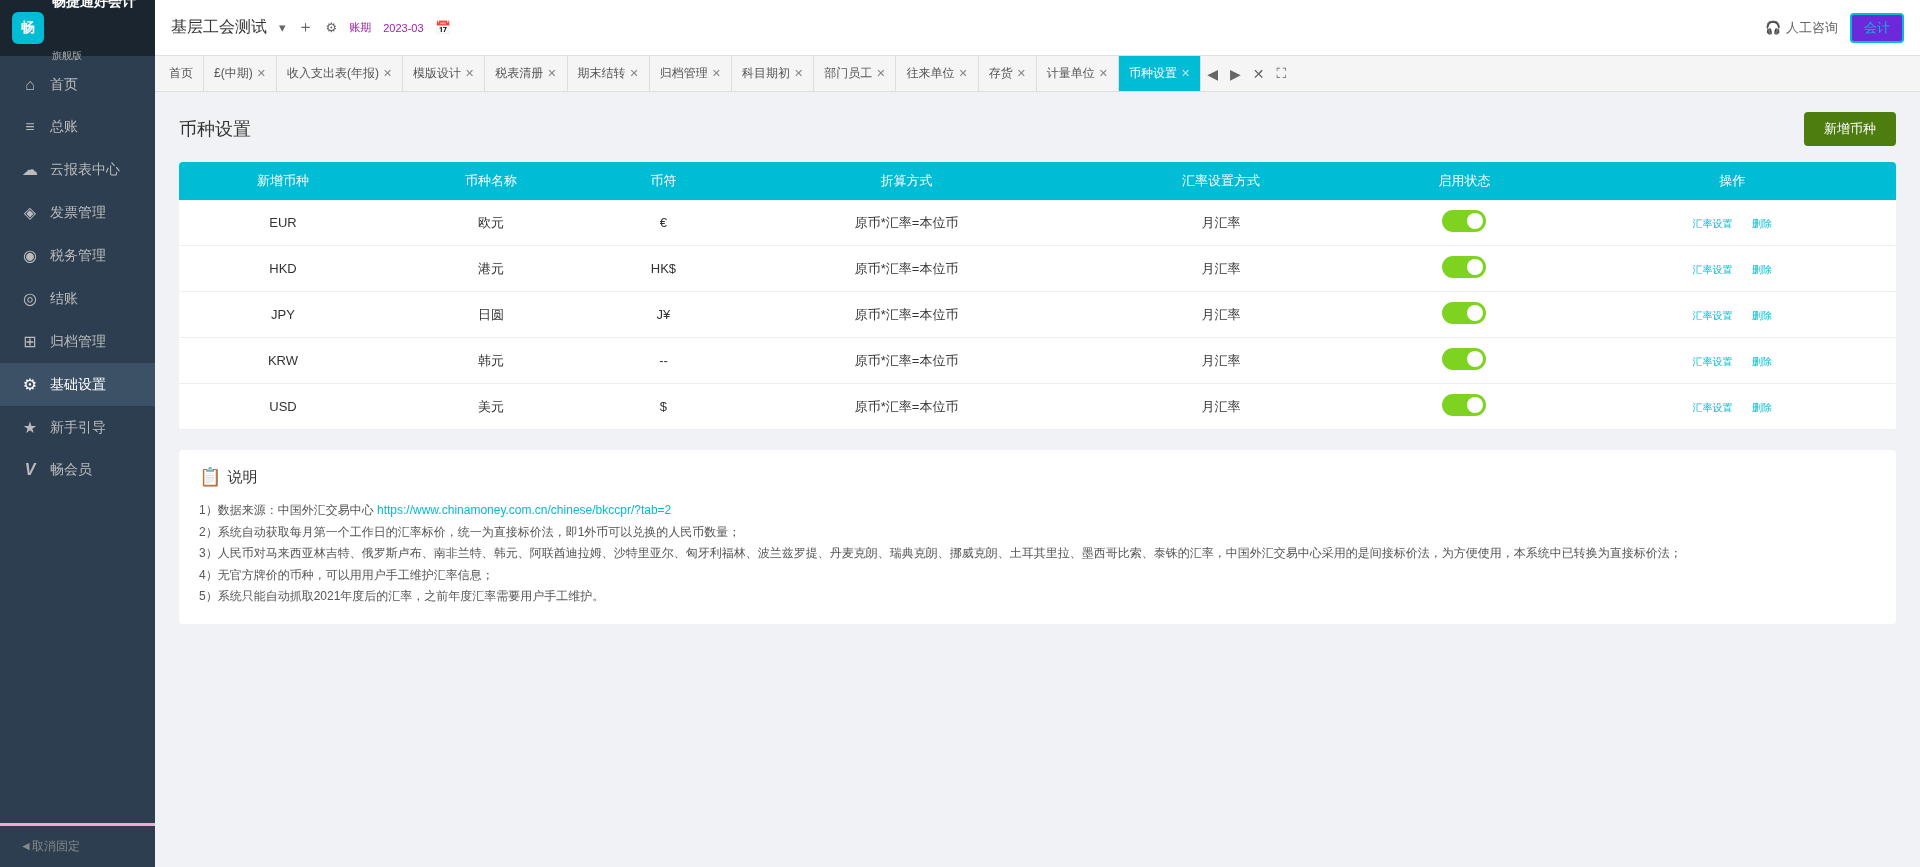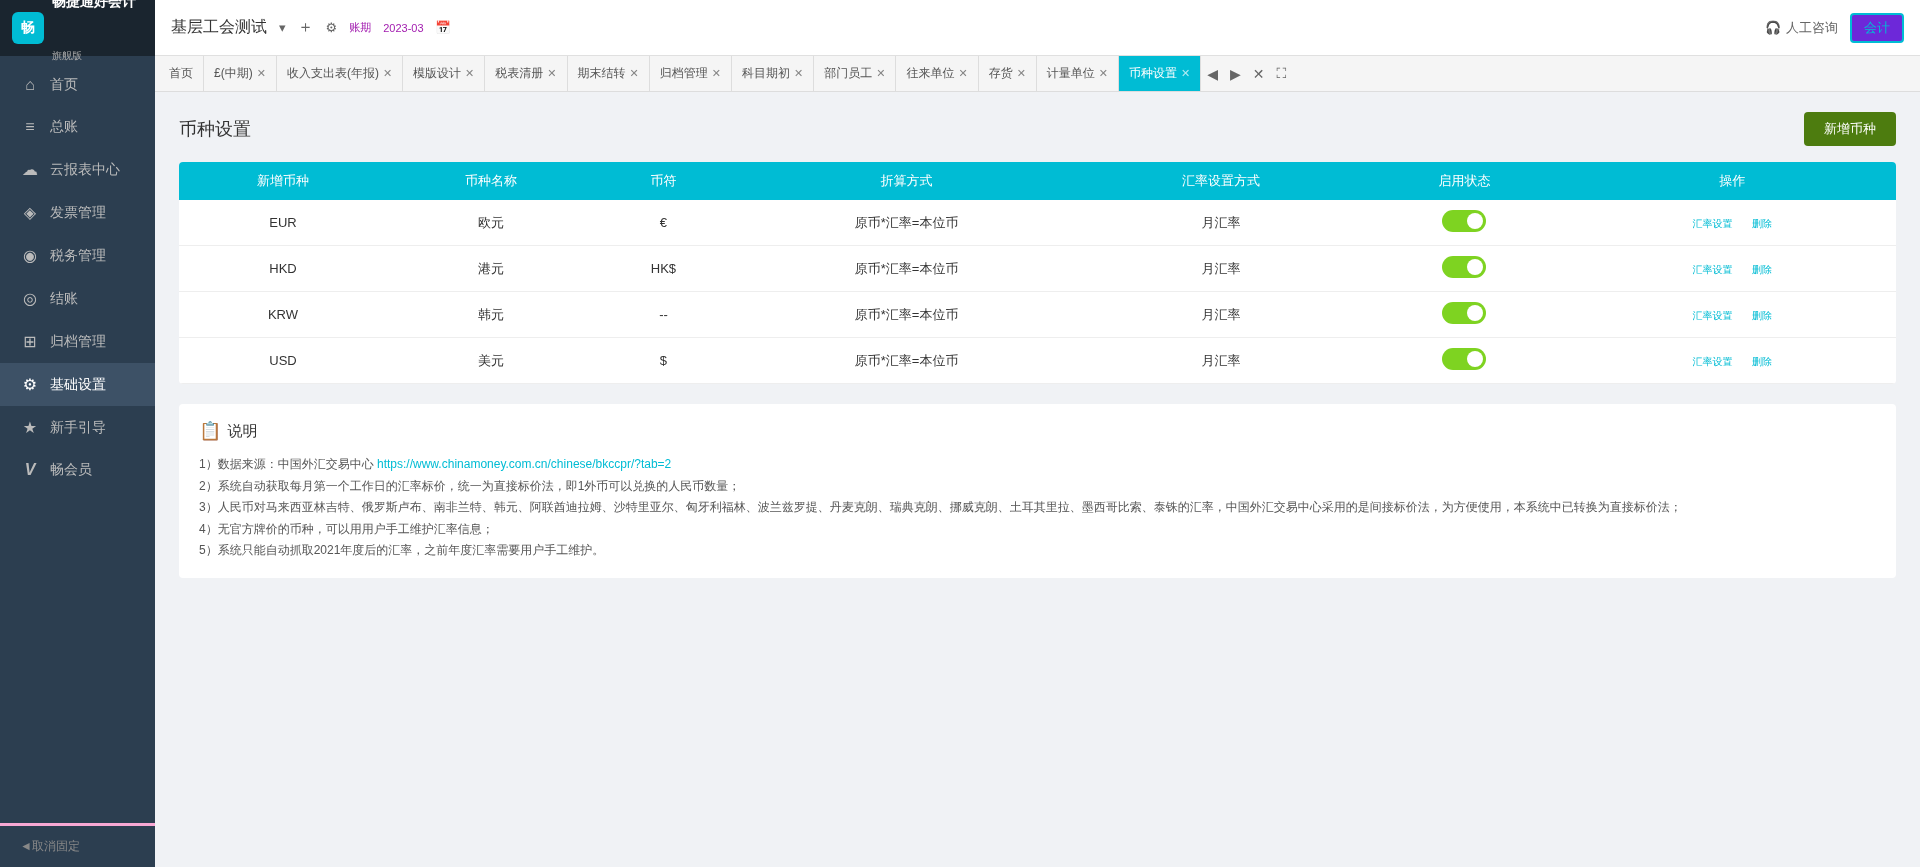--- a/index.html
+++ b/index.html
@@ -315,20 +315,34 @@
     <td>月汇率</td>
     <td>
       <div class="toggle"></div>
     </td>
     <td>
       <span class="action-link">汇率设置</span>
       <span class="action-link">删除</span>
     </td>
   </tr>
             <tr>
+    <td>JPY</td>
+    <td>日圆</td>
+    <td>J¥</td>
+    <td>原币*汇率=本位币</td>
+    <td>月汇率</td>
+    <td>
+      <div class="toggle"></div>
+    </td>
+    <td>
+      <span class="action-link">汇率设置</span>
+      <span class="action-link">删除</span>
+    </td>
+  </tr>
+            <tr>
     <td>KRW</td>
     <td>韩元</td>
     <td>--</td>
     <td>原币*汇率=本位币</td>
     <td>月汇率</td>
     <td>
       <div class="toggle"></div>
     </td>
     <td>
       <span class="action-link">汇率设置</span>

